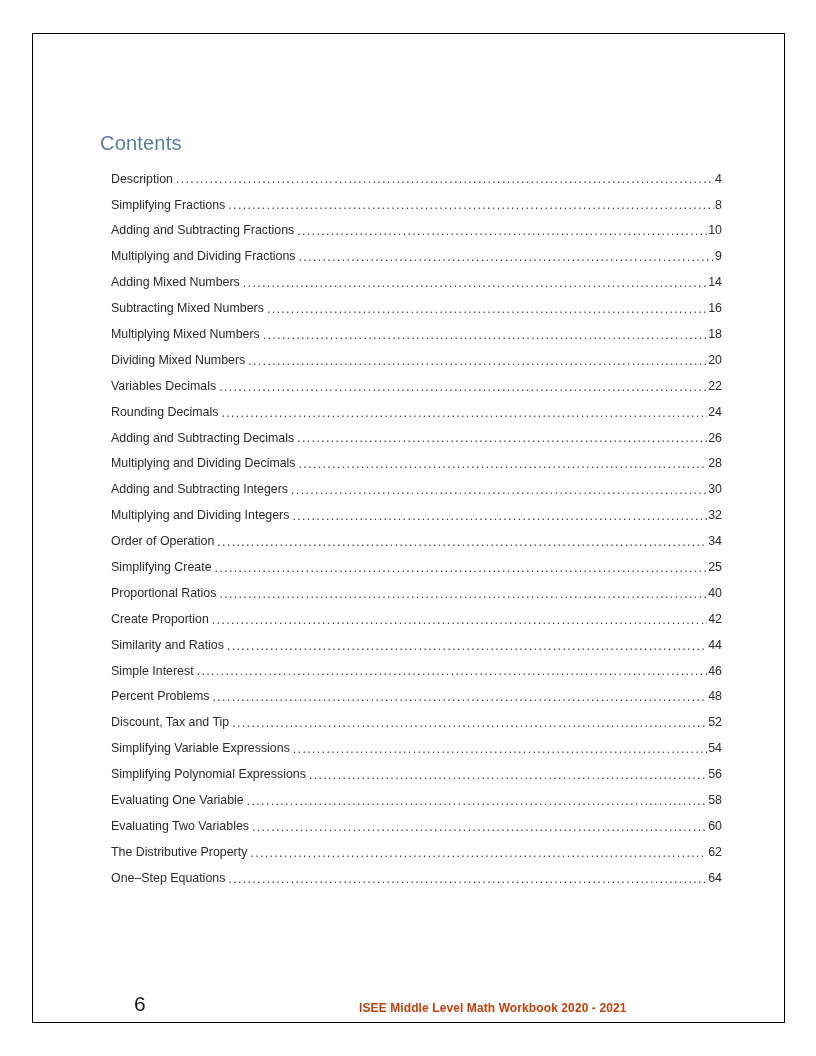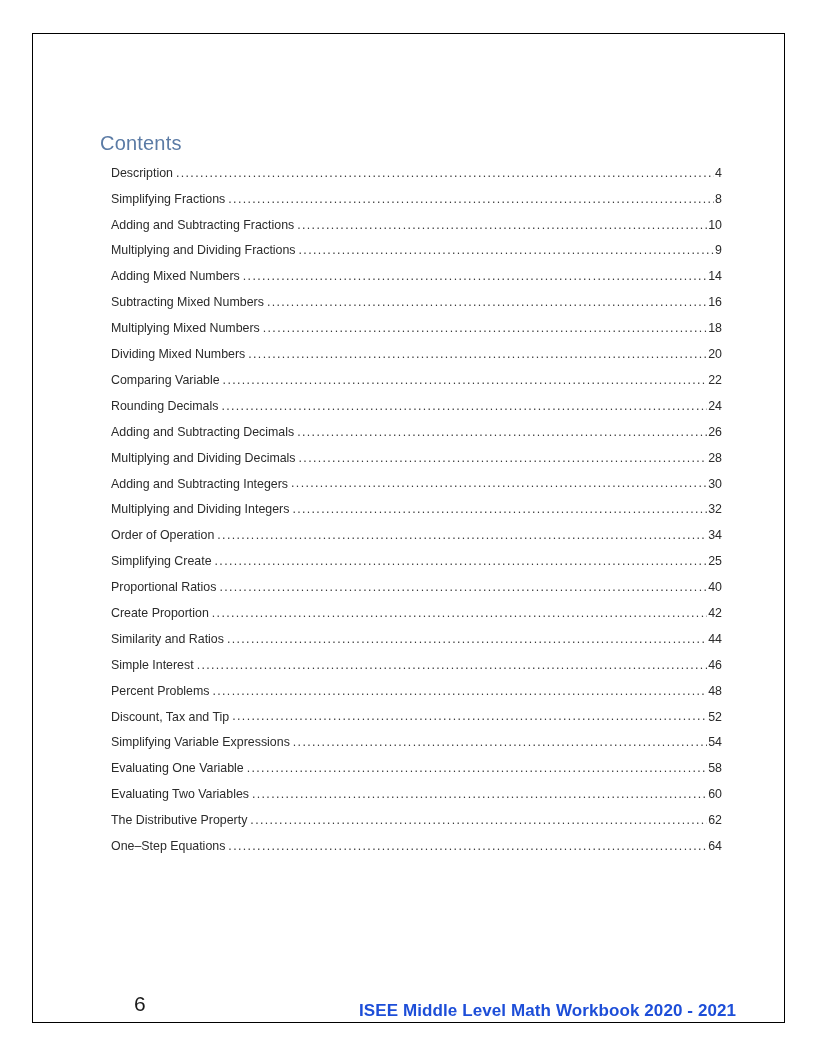--- a/index.html
+++ b/index.html
@@ -39,21 +39,21 @@
 
   #toc-list {
     position: absolute;
     left: 78px;
     top: 126px;
     width: 611px;
   }
 
   .toc-entry {
     display: flex;
-    align-items: center;
+    align-items: flex-end;
     height: 25.9px;
     font-size: 12.4px;
     color: #2b2b2b;
     white-space: nowrap;
   }
 
   .toc-label {
     flex: 0 0 auto;
     padding-right: 3px;
     line-height: 1.15;
@@ -89,23 +89,23 @@
     top: 958px;
     font-size: 21px;
     color: #1a1a1a;
     font-weight: normal;
   }
 
   #footer-book-title {
     position: absolute;
     left: 326px;
     top: 967px;
-    font-size: 17px;
+    font-size: 12px;
     font-weight: bold;
-    color: #1d4ed8;
+    color: #c2410c;
     letter-spacing: 0.1px;
     white-space: nowrap;
   }
 </style>
 </head>
 <body>
 
 <div id="page-sheet">
 
   <div id="contents-heading">Contents</div>
@@ -145,21 +145,21 @@
         <span class="toc-label">Multiplying Mixed Numbers</span>
         <span class="toc-leader"></span>
         <span class="toc-page">18</span>
       </div>
       <div class="toc-entry">
         <span class="toc-label">Dividing Mixed Numbers</span>
         <span class="toc-leader"></span>
         <span class="toc-page">20</span>
       </div>
       <div class="toc-entry">
-        <span class="toc-label">Comparing Variable</span>
+        <span class="toc-label">Variables Decimals</span>
         <span class="toc-leader"></span>
         <span class="toc-page">22</span>
       </div>
       <div class="toc-entry">
         <span class="toc-label">Rounding Decimals</span>
         <span class="toc-leader"></span>
         <span class="toc-page">24</span>
       </div>
       <div class="toc-entry">
         <span class="toc-label">Adding and Subtracting Decimals</span>
@@ -220,20 +220,25 @@
         <span class="toc-label">Discount, Tax and Tip</span>
         <span class="toc-leader"></span>
         <span class="toc-page">52</span>
       </div>
       <div class="toc-entry">
         <span class="toc-label">Simplifying Variable Expressions</span>
         <span class="toc-leader"></span>
         <span class="toc-page">54</span>
       </div>
       <div class="toc-entry">
+        <span class="toc-label">Simplifying Polynomial Expressions</span>
+        <span class="toc-leader"></span>
+        <span class="toc-page">56</span>
+      </div>
+      <div class="toc-entry">
         <span class="toc-label">Evaluating One Variable</span>
         <span class="toc-leader"></span>
         <span class="toc-page">58</span>
       </div>
       <div class="toc-entry">
         <span class="toc-label">Evaluating Two Variables</span>
         <span class="toc-leader"></span>
         <span class="toc-page">60</span>
       </div>
       <div class="toc-entry">

